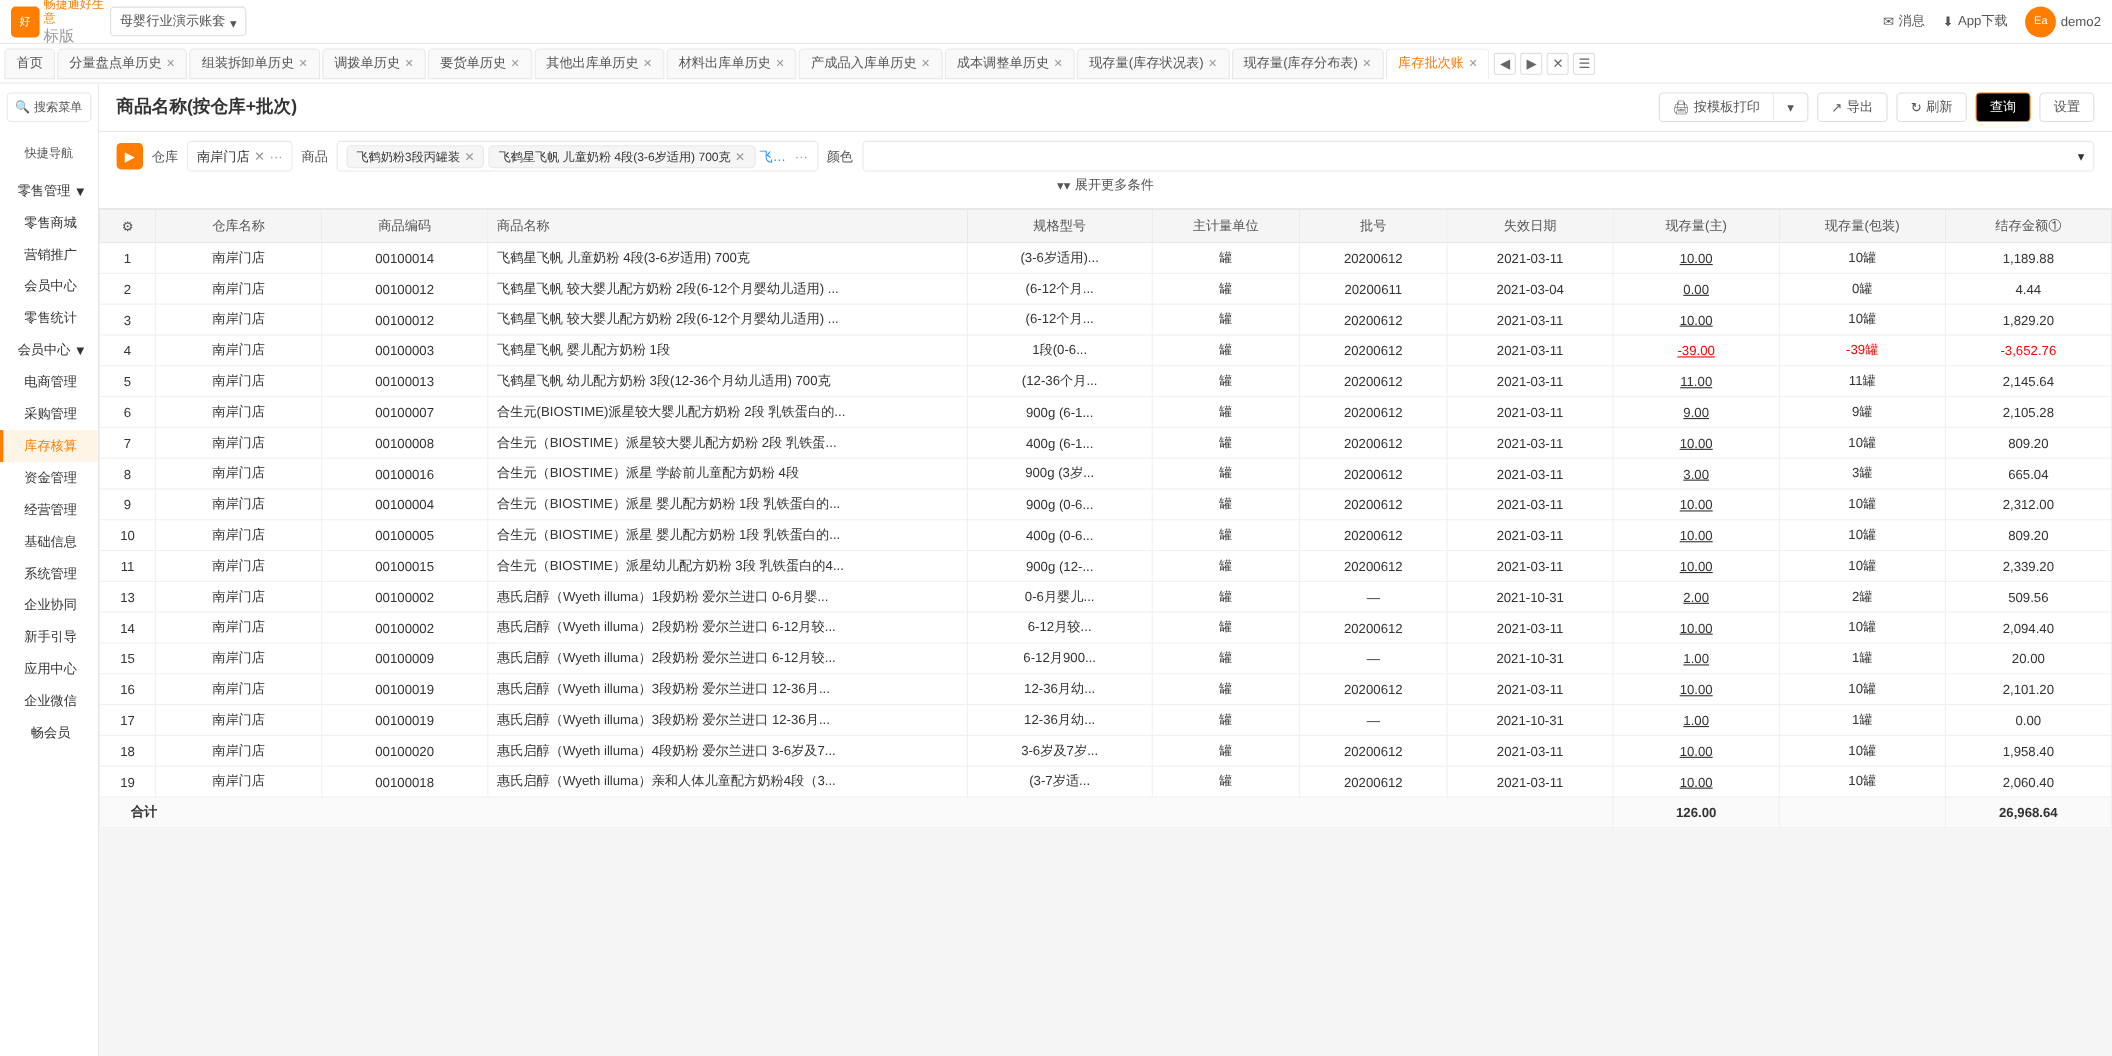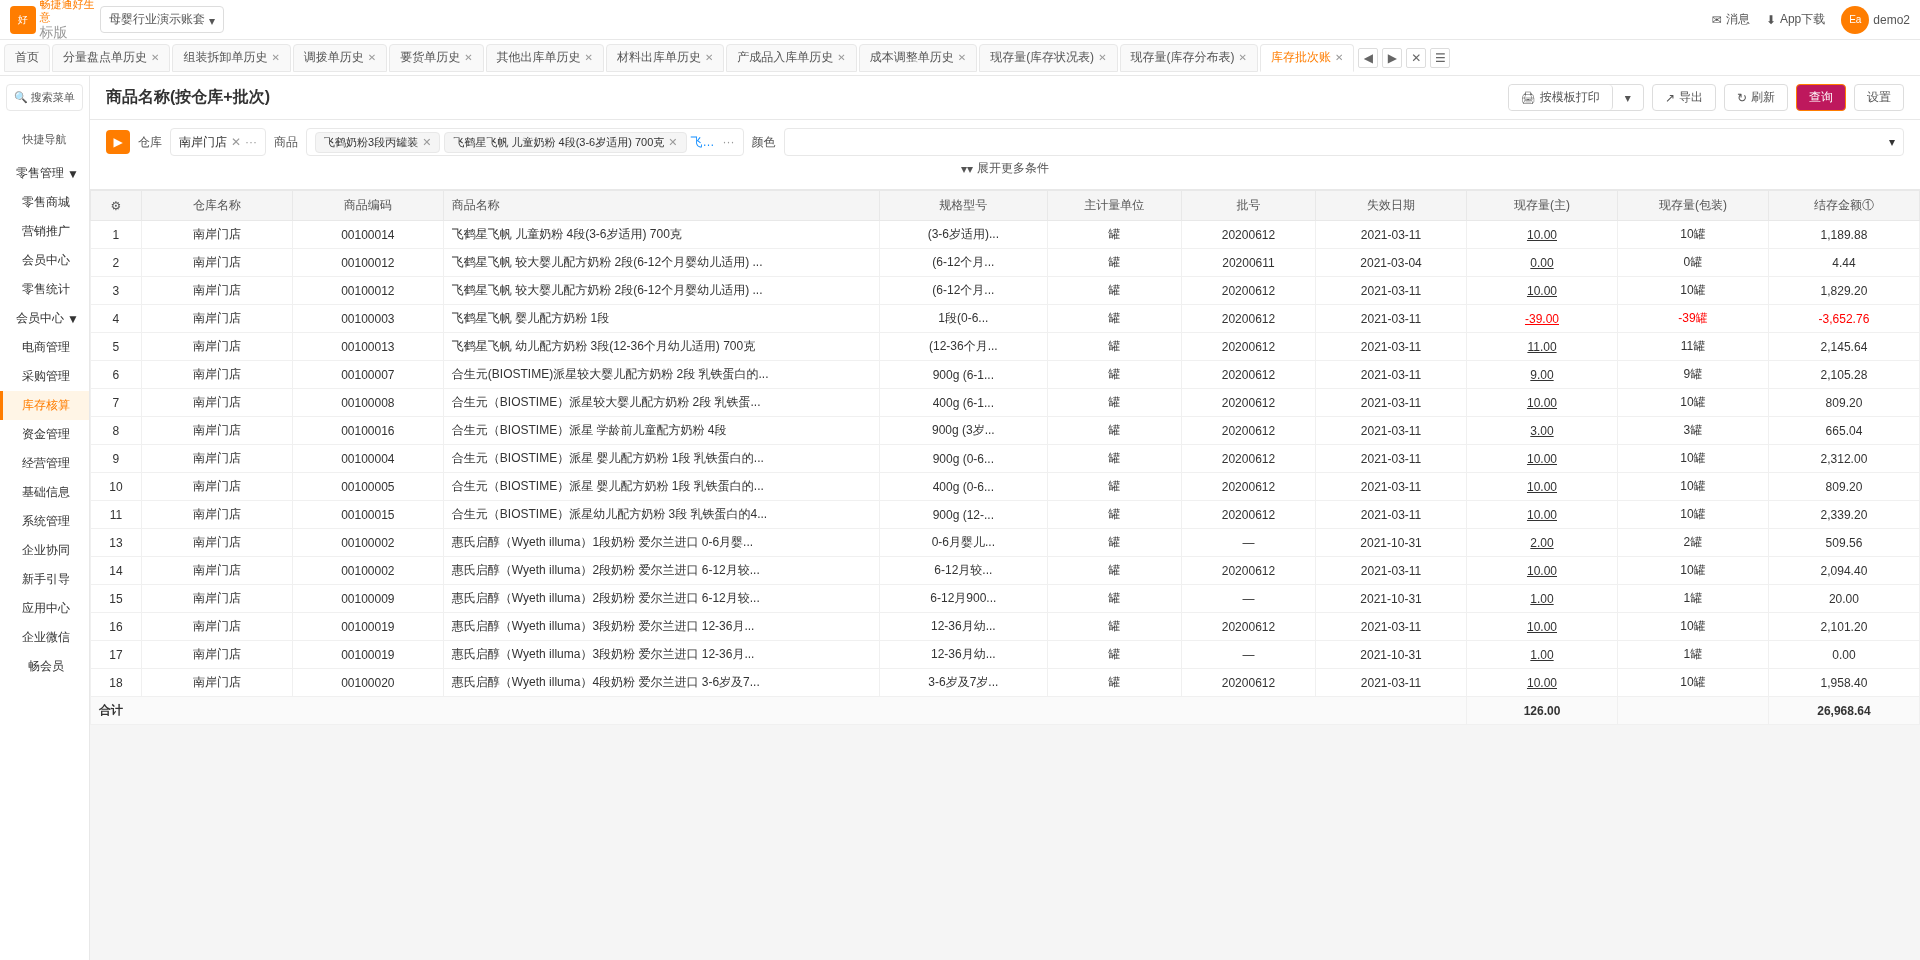--- a/index.html
+++ b/index.html
@@ -35,21 +35,21 @@
     .sidebar-menu-item { display: flex; align-items: center; justify-content: space-between; padding: 6px 10px; cursor: pointer; font-size: 12px; color: #333; border-left: 3px solid transparent; }
     .sidebar-menu-item.active { background: #fff5e6; border-left-color: #ff7d00; color: #ff7d00; }
     .sidebar-menu-item .label { flex: 1; text-align: center; font-size: 12px; }
 
     
     .content-area { flex: 1; overflow: hidden; display: flex; flex-direction: column; }
     .page-header { background: #fff; padding: 8px 16px; border-bottom: 1px solid #e8e8e8; display: flex; align-items: center; justify-content: space-between; flex-shrink: 0; }
     .page-title { font-size: 16px; font-weight: bold; color: #333; }
     .page-actions { display: flex; align-items: center; gap: 8px; }
     .btn { padding: 4px 12px; border-radius: 4px; cursor: pointer; font-size: 12px; border: 1px solid #ddd; background: #fff; display: flex; align-items: center; gap: 4px; }
-    .btn-primary { background: #be185d; color: #fff; border-color: #ff7d00; }
+    .btn-primary { background: #000000; color: #fff; border-color: #ff7d00; }
     .btn-outline { background: #fff; color: #555; border-color: #ddd; }
 
     
     .filter-area { background: #fff; padding: 8px 16px; border-bottom: 1px solid #e8e8e8; flex-shrink: 0; }
     .filter-row { display: flex; align-items: center; gap: 8px; flex-wrap: nowrap; }
     .filter-label { font-size: 12px; color: #555; white-space: nowrap; flex-shrink: 0; }
     .filter-input { border: 1px solid #e8e8e8; border-radius: 4px; padding: 3px 8px; font-size: 12px; display: flex; align-items: center; gap: 4px; background: #fff; min-width: 80px; height: 28px; }
     .filter-tag { display: flex; align-items: center; gap: 4px; background: #f5f5f5; border: 1px solid #e8e8e8; border-radius: 4px; padding: 2px 8px; font-size: 11px; color: #333; }
     .filter-tag .tag-close { cursor: pointer; color: #999; }
     .filter-expand-row { display: flex; align-items: center; justify-content: center; padding: 4px; }
@@ -534,24 +534,37 @@
       <td>00100020</td>
       <td class="name-cell" title="惠氏启醇（Wyeth illuma）4段奶粉 爱尔兰进口 3-6岁及7...">惠氏启醇（Wyeth illuma）4段奶粉 爱尔兰进口 3-6岁及7...</td>
       <td>3-6岁及7岁...</td>
       <td>罐</td>
       <td>20200612</td>
       <td>2021-03-11</td>
       <td style="text-decoration:underline;cursor:pointer;">10.00</td>
       <td style="">10罐</td>
       <td style="">1,958.40</td>
     </tr>
+              <tr>
+      <td>19</td>
+      <td>南岸门店</td>
+      <td>00100018</td>
+      <td class="name-cell" title="惠氏启醇（Wyeth illuma）亲和人体儿童配方奶粉4段（3...">惠氏启醇（Wyeth illuma）亲和人体儿童配方奶粉4段（3...</td>
+      <td>(3-7岁适...</td>
+      <td>罐</td>
+      <td>20200612</td>
+      <td>2021-03-11</td>
+      <td style="text-decoration:underline;cursor:pointer;">10.00</td>
+      <td style="">10罐</td>
+      <td style="">2,060.40</td>
+    </tr>
             </tbody>
           <tfoot>
             <tr class="footer-row">
-              <td colspan="8" style="text-align:left;padding-left:8px;">合计</td>
+              <td colspan="8" style="text-align:left;padding-left:28px;">合计</td>
               <td>126.00</td>
               <td></td>
               <td>26,968.64</td>
             </tr>
           </tfoot>
         </table>
       </div>
     </div>
   </div>
 </div>

